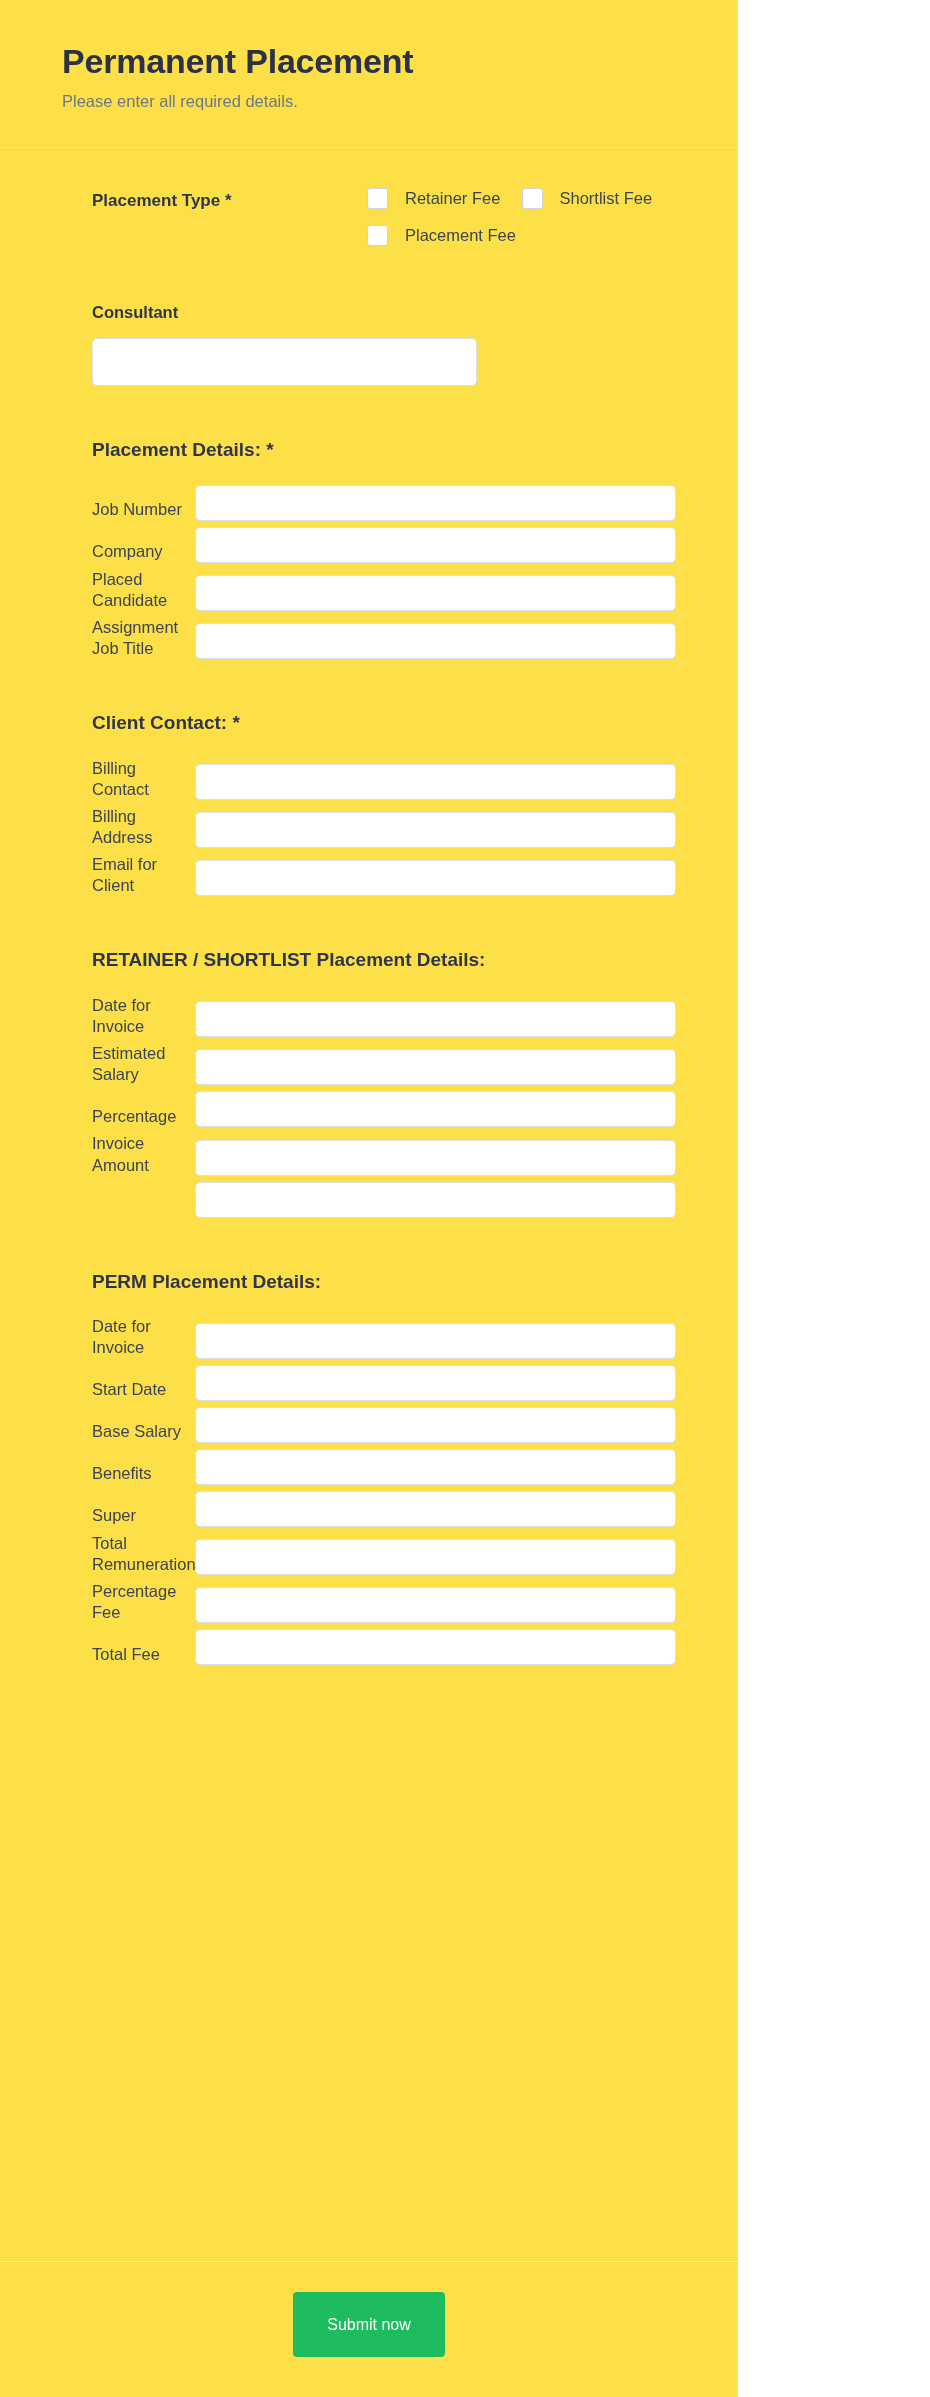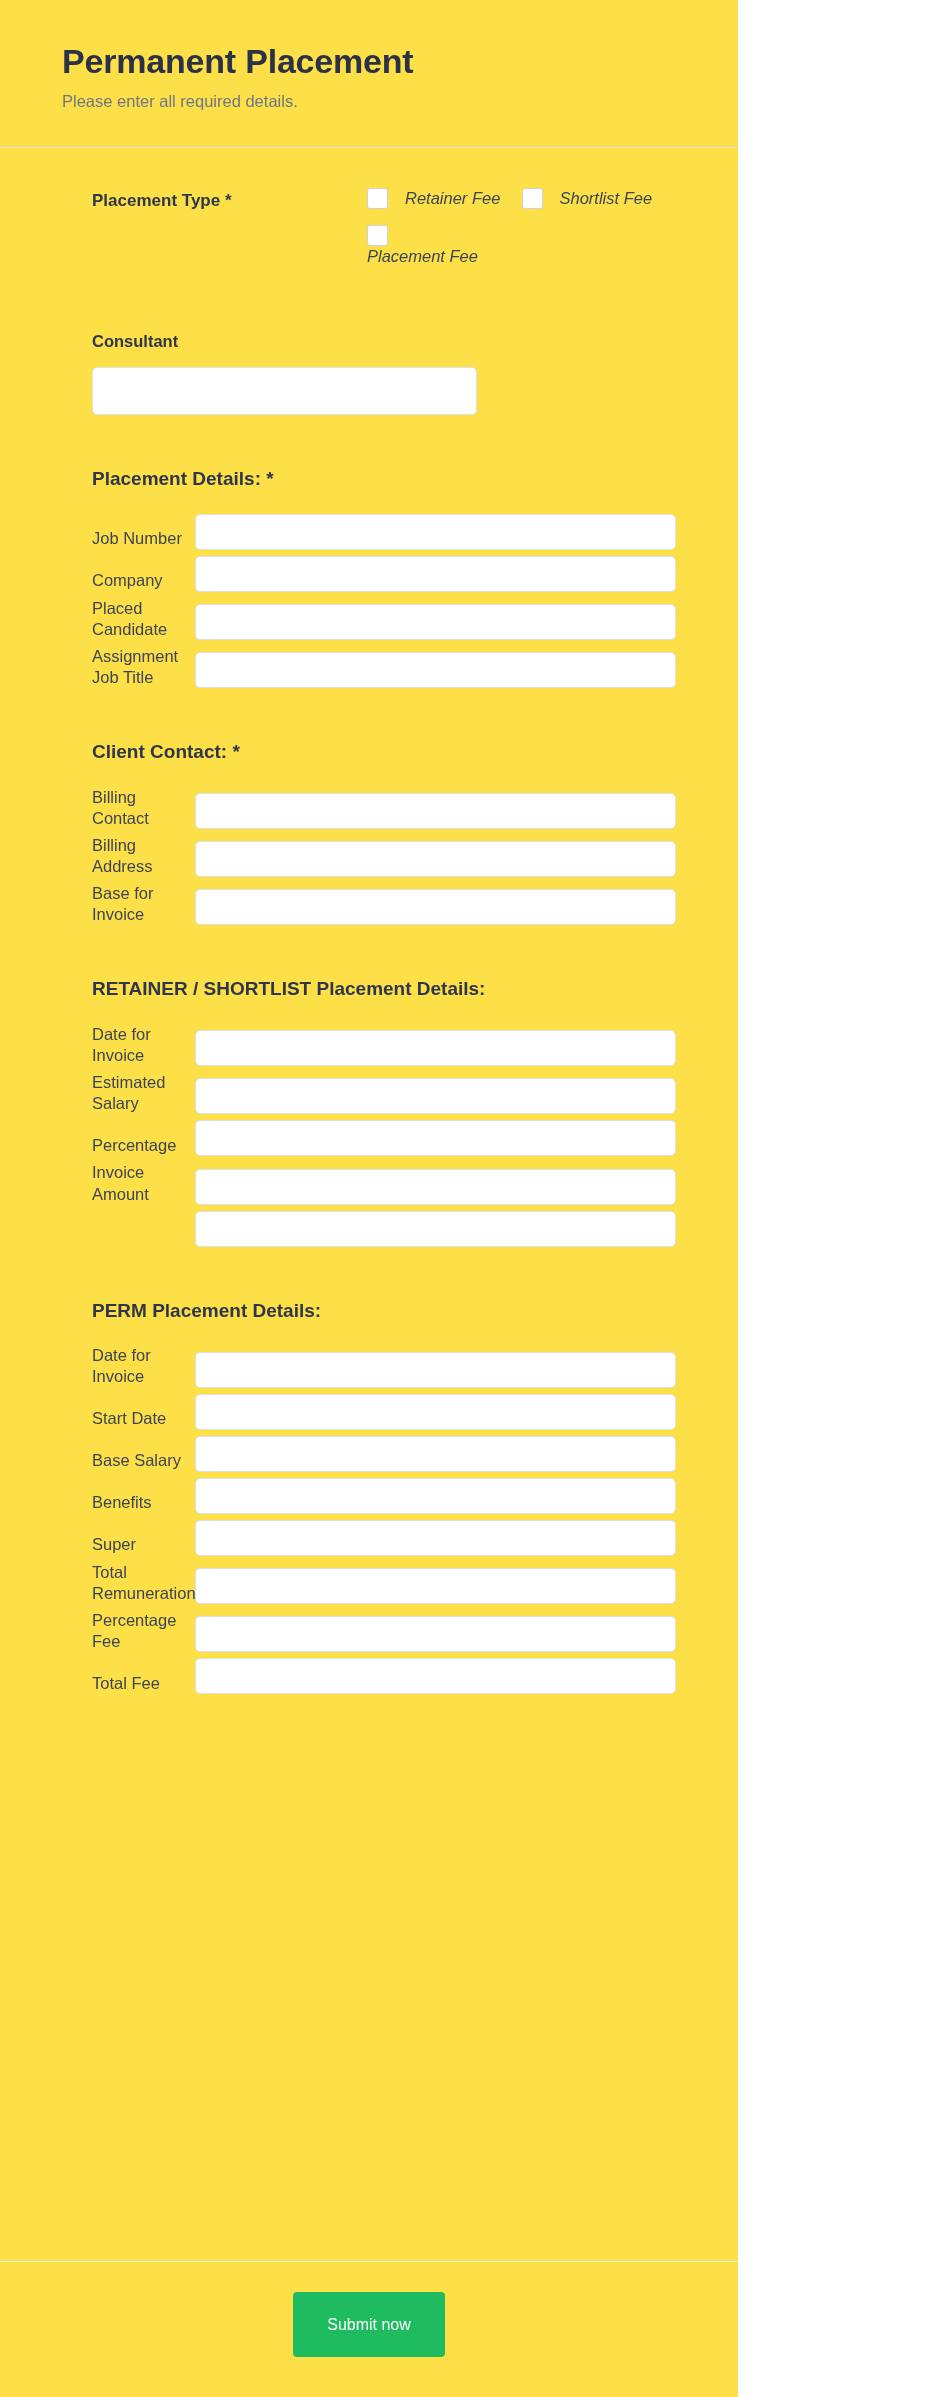--- a/index.html
+++ b/index.html
@@ -69,26 +69,25 @@
     font-weight: bold;
     color: #2f364b;
   }
   .checkbox-grid {
     flex: 1 1 auto;
     display: flex;
     flex-wrap: wrap;
   }
   .checkbox-item {
     display: flex;
-    align-items: flex-start;
+    align-items: center;
     width: 50%;
     margin-bottom: 16px;
-    font-style: italic;
-  }
-  .checkbox-item:nth-child(3) { margin-bottom: 8px; flex-direction: column; }
+  }
+  .checkbox-item:nth-child(3) { margin-bottom: 0; }
   .cb-box {
     width: 21px;
     height: 21px;
     flex: 0 0 21px;
     border: 1px solid #ccd2de;
     border-radius: 3px;
     background: #ffffff;
     margin-right: 17px;
   }
   .cb-label {
@@ -257,21 +256,21 @@
 
       <div class="field-row">
         <div class="field-label">Billing Contact</div>
         <input class="field-input" type="text" placeholder="" style="">
       </div>
       <div class="field-row">
         <div class="field-label">Billing Address</div>
         <input class="field-input" type="text" placeholder="" style="">
       </div>
       <div class="field-row">
-        <div class="field-label">Base for Invoice</div>
+        <div class="field-label">Email for Client</div>
         <input class="field-input" type="text" placeholder="" style="">
       </div>
     </div>
 
     <div class="section retainer">
       <div class="section-heading">RETAINER / SHORTLIST Placement Details:</div>
 
       <div class="field-row">
         <div class="field-label">Date for Invoice</div>
         <input class="field-input" type="text" placeholder="" style="">

